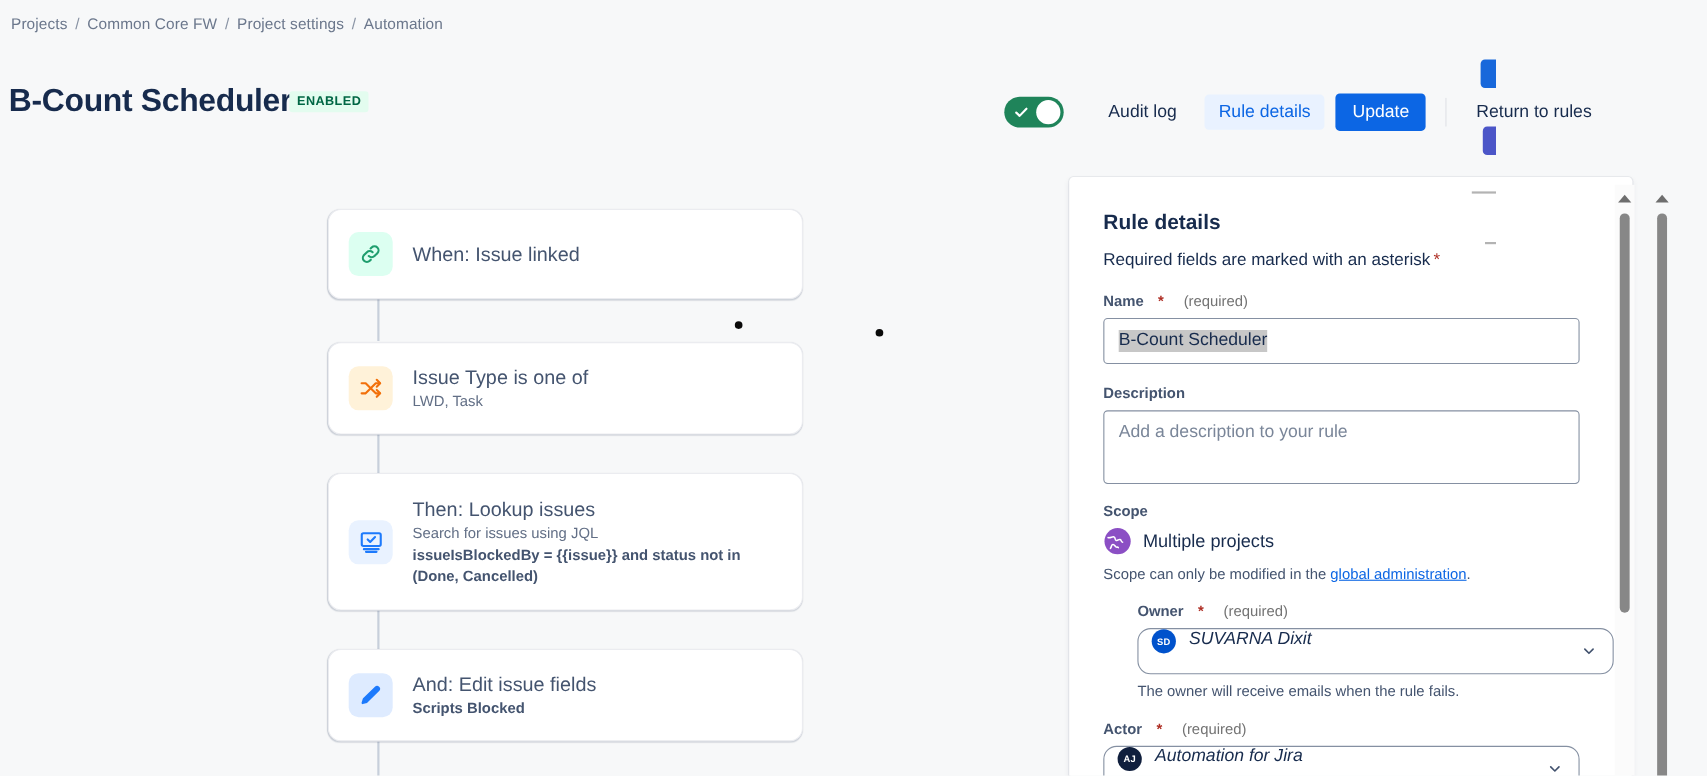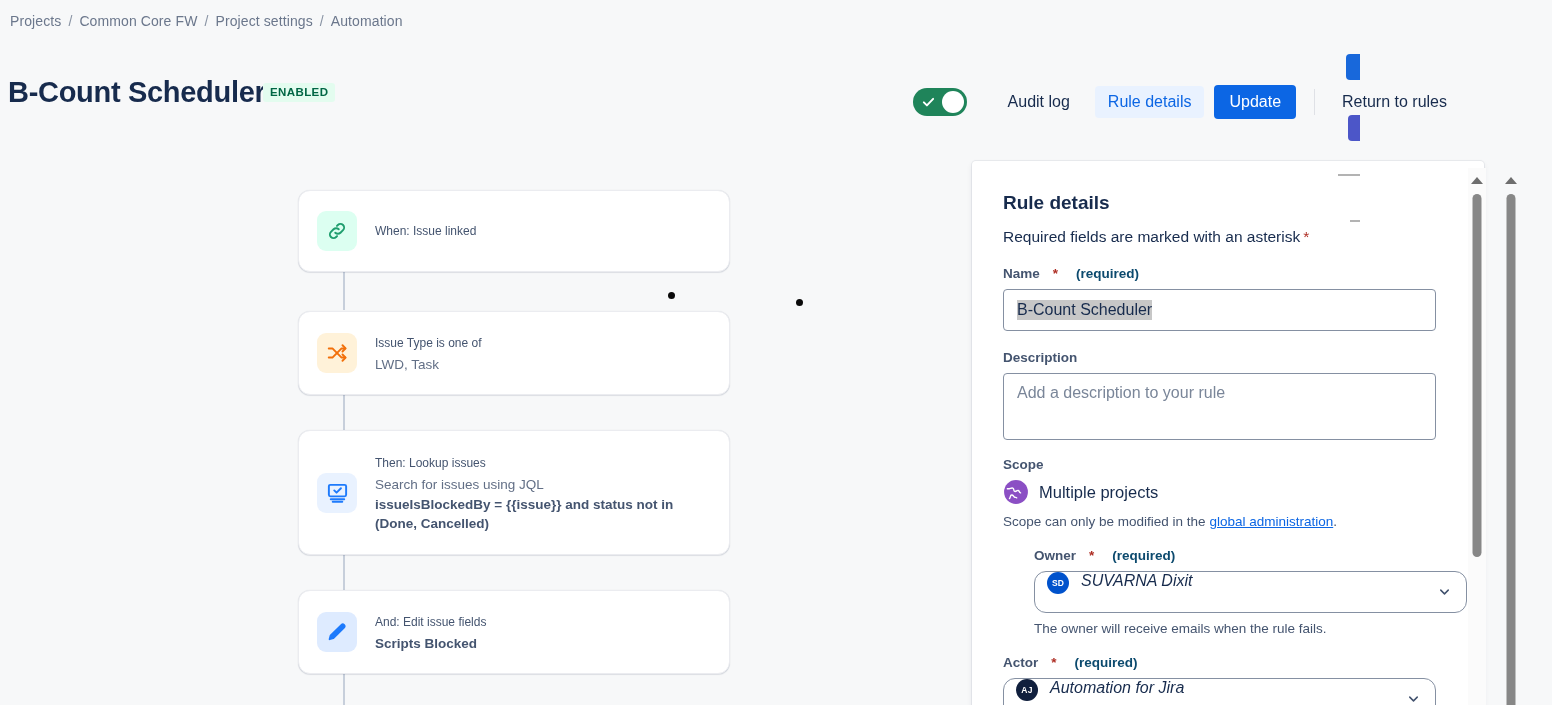--- a/index.html
+++ b/index.html
@@ -90,21 +90,21 @@
     border-radius: 12px; box-shadow: 0 1px 1px rgba(9,30,66,.10), 0 0 1px rgba(9,30,66,.12);
     display: flex; align-items: center; padding: 14px 16px 14px 18px;
     cursor: pointer;
   }
   .node-icon {
     flex: 0 0 auto; width: 40px; height: 40px; border-radius: 9px;
     display: flex; align-items: center; justify-content: center;
     margin-right: 18px;
   }
   .node-body { flex: 1 1 auto; min-width: 0; }
-  .node-title { font-size: 12px; color: #44546f; line-height: 22px; }
+  .node-title { font-size: 18px; color: #44546f; line-height: 22px; }
   .node-sub { font-size: 13.5px; color: #626f86; line-height: 19px; margin-top: 1px; }
   .node-sub.bold { font-weight: 700; color: #44546f; }
 
   .add-btn {
     position: absolute; left: 311px; top: 686px;
     width: 182px; height: 34px; border-radius: 7px;
     background: #e8eaee; border: none; cursor: pointer;
     display: flex; align-items: center; justify-content: center; gap: 7px;
     font-family: inherit; font-size: 14.5px; color: #44546f; font-weight: 500;
     overflow: hidden;
@@ -124,21 +124,21 @@
   .panel-h { font-size: 19px; font-weight: 700; color: #172b4d; line-height: 24px; }
   .panel-req { font-size: 15.5px; color: #172b4d; margin-top: 12px; line-height: 20px; }
   .panel-req .ast { color: #ae2e24; padding-left: 3px; }
 
   .field { margin-top: 18px; }
   .field-label {
     font-size: 13.5px; font-weight: 700; color: #44546f; line-height: 17px;
     display: flex; align-items: baseline; gap: 12px;
   }
   .field-label .ast { color: #ae2e24; font-weight: 700; padding-left: 1px; }
-  .field-label .req { color: #0c4a6e; font-weight: 700; padding-left: 6px; }
+  .field-label .req { color: #737373; font-weight: 400; padding-left: 6px; }
 
   .text-input {
     margin-top: 7px; width: 433px; height: 42px;
     border: 1px solid #8590a2; border-radius: 4px; background: #fff;
     display: flex; align-items: center; padding: 0 13px;
     font-size: 16px; color: #172b4d; cursor: text;
   }
   .text-input .sel { background: #c7c7c7; color: #172b4d; padding: 1px 0; }
 
   .textarea {

